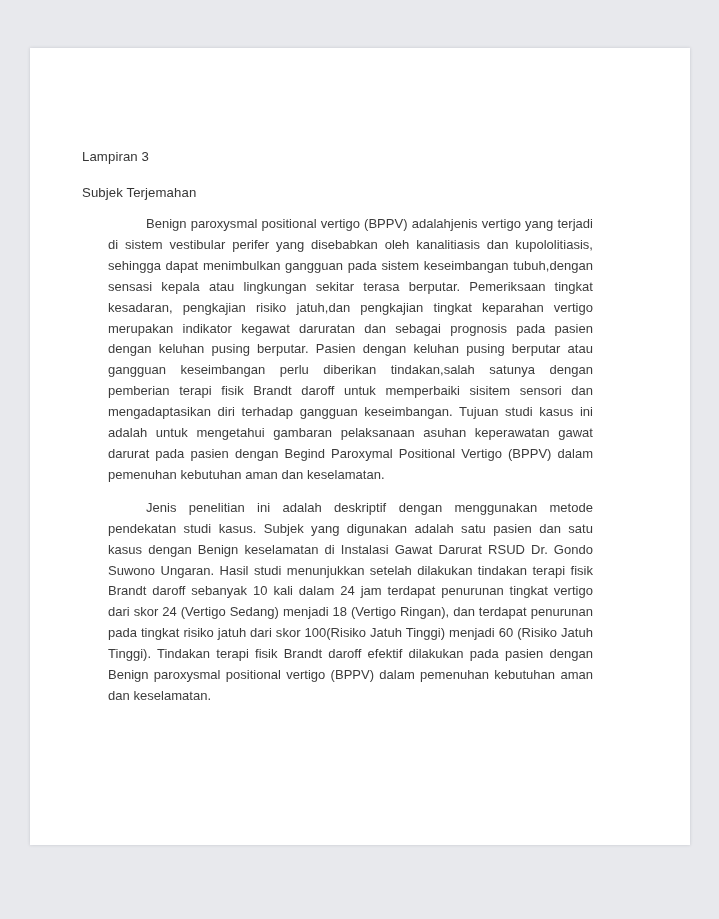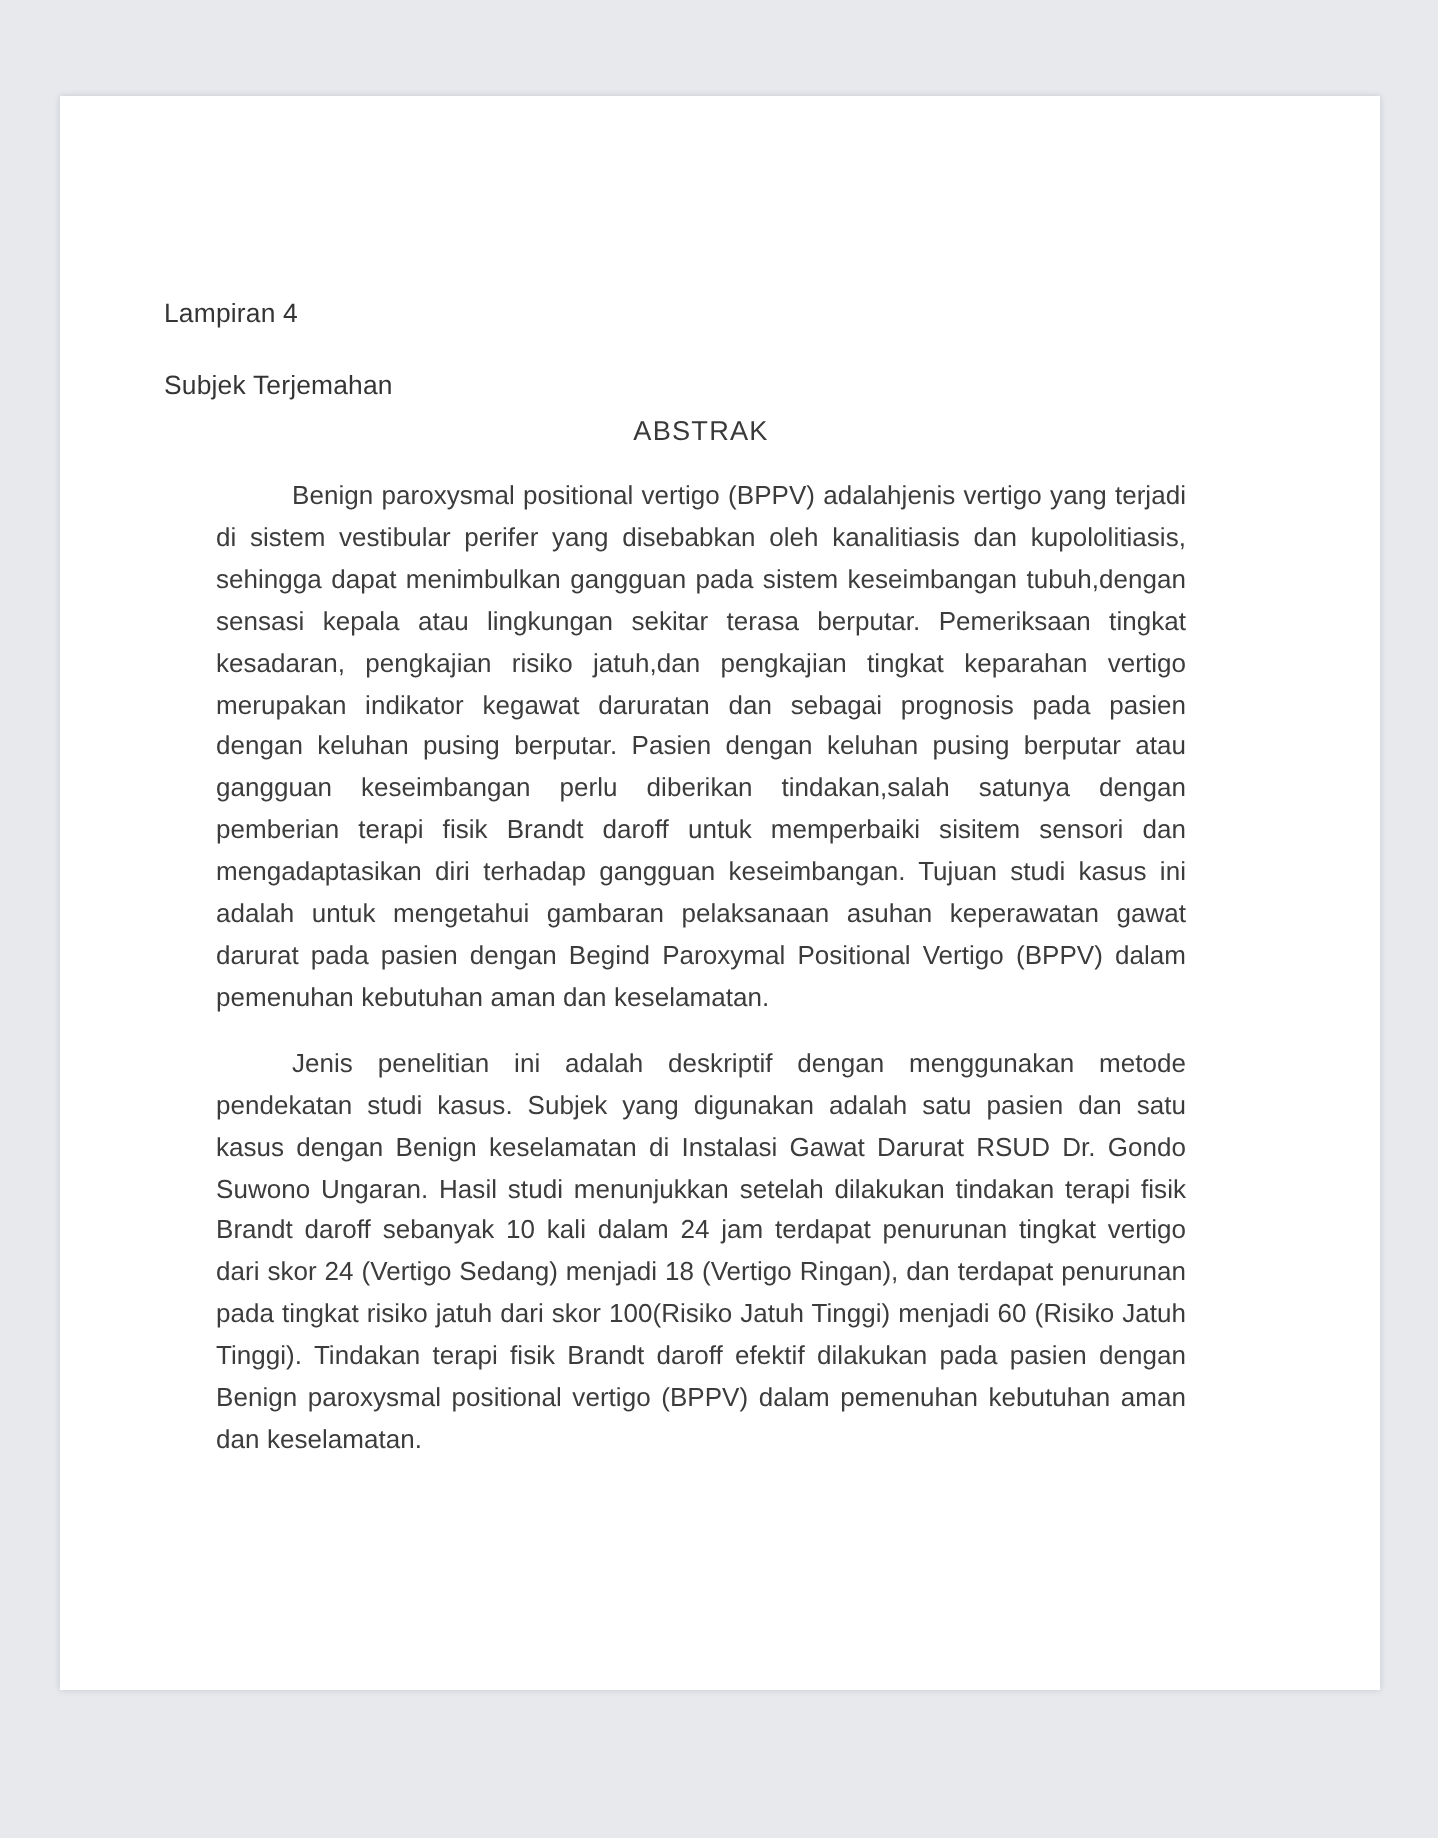--- a/index.html
+++ b/index.html
@@ -90,25 +90,24 @@
     text-indent: 0;
   }
 </style>
 </head>
 <body>
 
 <div class="viewport">
   <div class="page">
     <div class="doc-body">
 
-      <div class="lbl-lampiran">Lampiran 4</div>
+      <div class="lbl-lampiran">Lampiran 3</div>
 
       <div class="lbl-contoh">Subjek Terjemahan</div>
 
-      <div class="abstrak-title">ABSTRAK</div>
 
       <div class="para-block">
         <p class="para">Benign paroxysmal positional vertigo (BPPV) adalahjenis vertigo yang terjadi di sistem vestibular perifer yang disebabkan oleh kanalitiasis dan kupololitiasis, sehingga dapat menimbulkan gangguan pada sistem keseimbangan tubuh,dengan sensasi kepala atau lingkungan sekitar terasa berputar. Pemeriksaan tingkat kesadaran, pengkajian risiko jatuh,dan pengkajian tingkat keparahan vertigo merupakan indikator kegawat daruratan dan sebagai prognosis pada pasien dengan keluhan pusing berputar. Pasien dengan keluhan pusing berputar atau gangguan keseimbangan perlu diberikan tindakan,salah satunya dengan pemberian terapi fisik Brandt daroff untuk memperbaiki sisitem sensori dan mengadaptasikan diri terhadap gangguan keseimbangan. Tujuan studi kasus ini adalah untuk mengetahui gambaran pelaksanaan asuhan keperawatan gawat darurat pada pasien dengan Begind Paroxymal Positional Vertigo (BPPV) dalam pemenuhan kebutuhan aman dan keselamatan.</p>
         <p class="para">Jenis penelitian ini adalah deskriptif dengan menggunakan metode pendekatan studi kasus. Subjek yang digunakan adalah satu pasien dan satu kasus dengan Benign keselamatan di Instalasi Gawat Darurat RSUD Dr. Gondo Suwono Ungaran. Hasil studi menunjukkan setelah dilakukan tindakan terapi fisik Brandt daroff sebanyak 10 kali dalam 24 jam terdapat penurunan tingkat vertigo dari skor 24 (Vertigo Sedang) menjadi 18 (Vertigo Ringan), dan terdapat penurunan pada tingkat risiko jatuh dari skor 100(Risiko Jatuh Tinggi) menjadi 60 (Risiko Jatuh Tinggi). Tindakan terapi fisik Brandt daroff efektif dilakukan pada pasien dengan Benign paroxysmal positional vertigo (BPPV) dalam pemenuhan kebutuhan aman dan keselamatan.</p>
       </div>
 
 
     </div>
   </div>
 </div>

